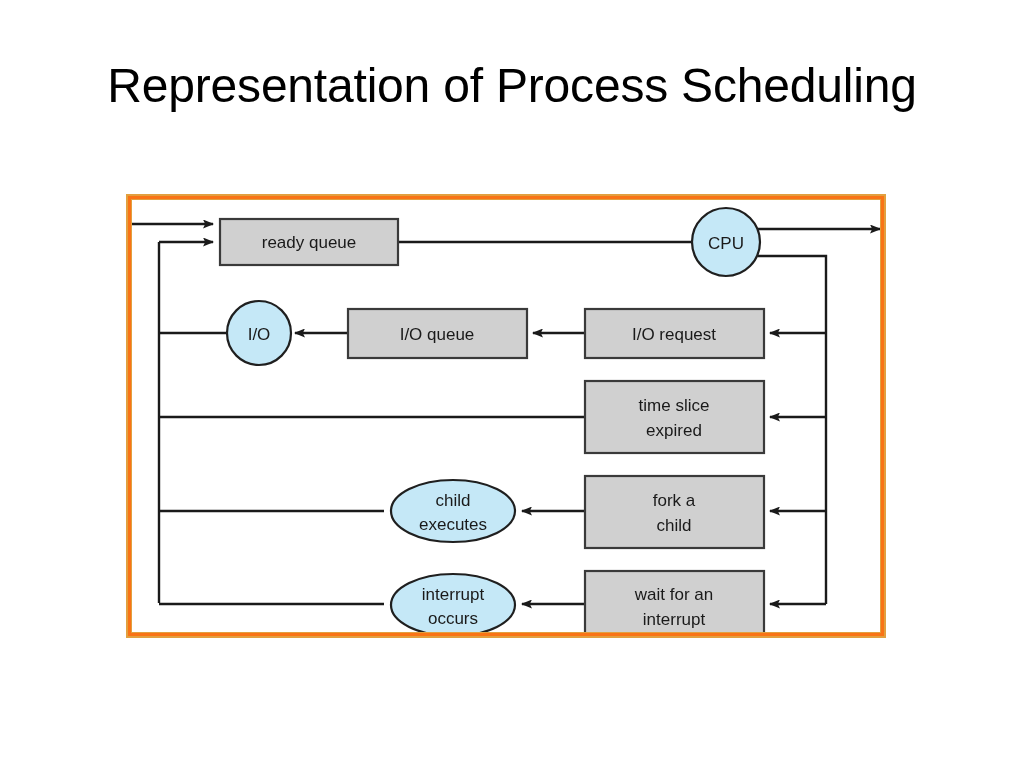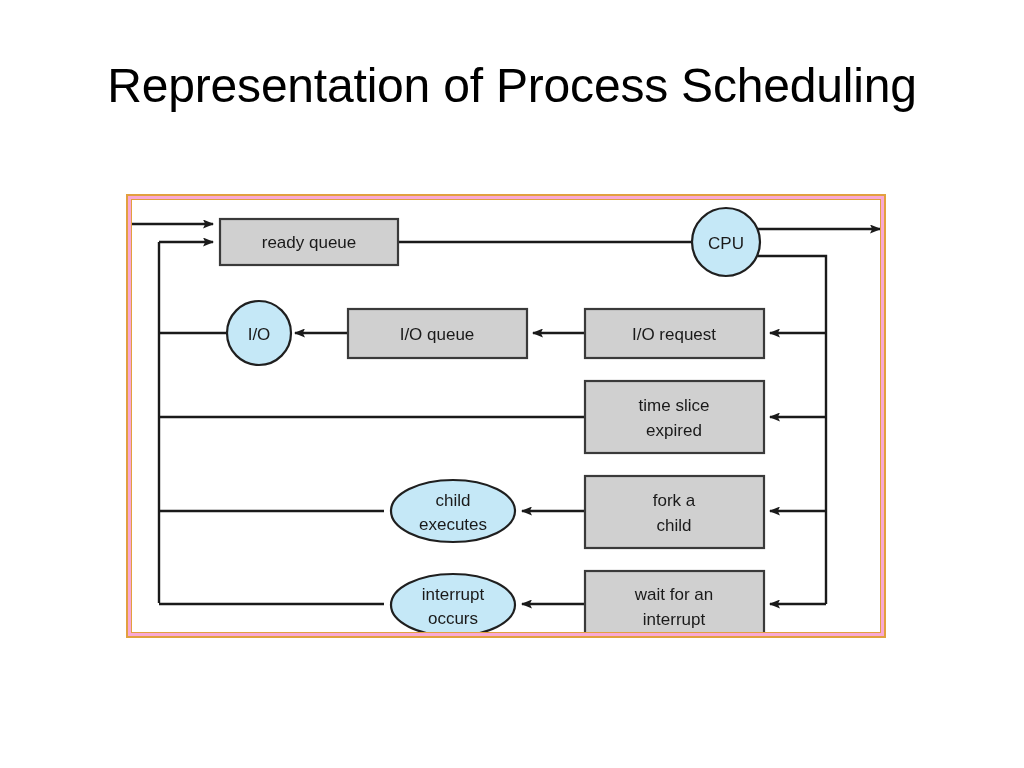--- a/index.html
+++ b/index.html
@@ -33,21 +33,21 @@
     white-space: nowrap;
   }
   #figure-frame {
     position: absolute;
     left: 126px;
     top: 194px;
     width: 760px;
     height: 444px;
     box-sizing: border-box;
     border: 2px solid #e2a03f;
-    background: #f9a8d4;
+    background: #f97316;
     padding: 3px;
   }
   #figure-frame-inner {
     position: relative;
     width: 100%;
     height: 100%;
     box-sizing: border-box;
     border: 1px solid #e2a03f;
     background: #ffffff;
     overflow: hidden;

